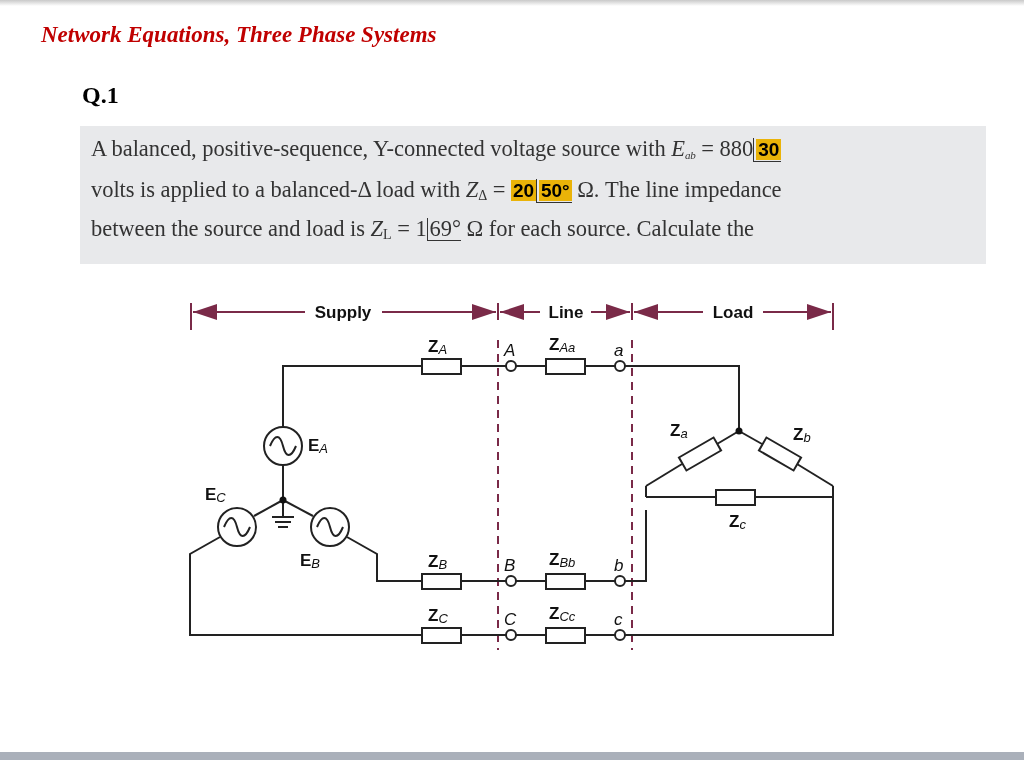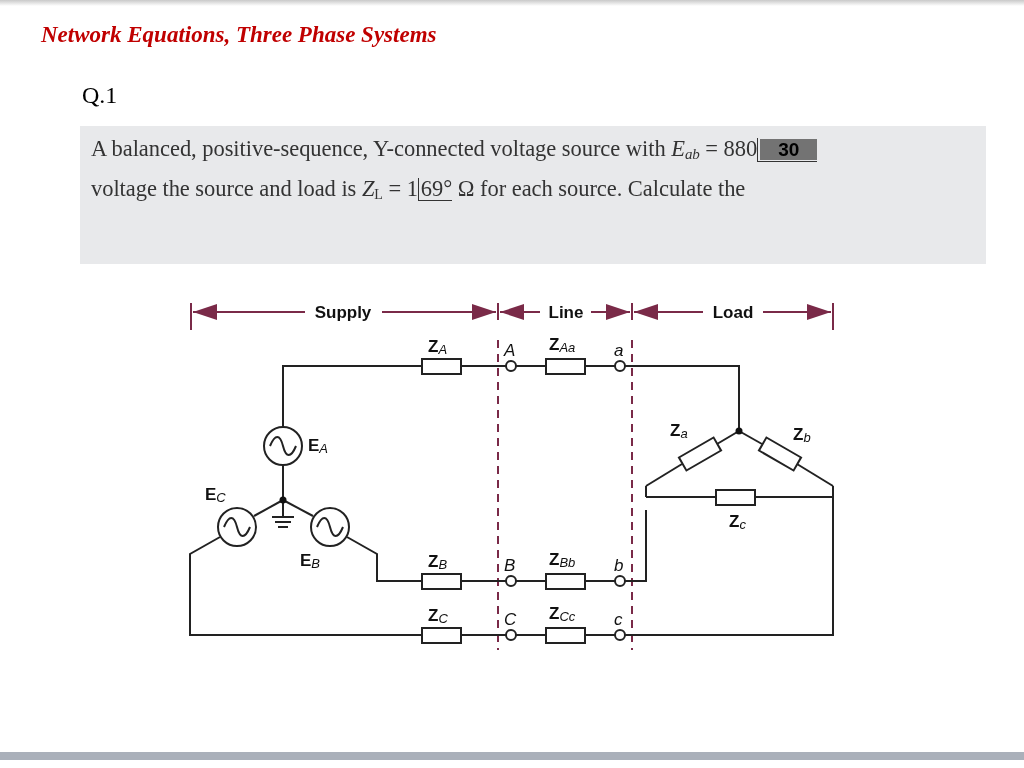--- a/index.html
+++ b/index.html
@@ -1,39 +1,40 @@
 <!DOCTYPE html>
 <html><head>
 <meta charset="utf-8">
 <style>
   html, body { margin:0; padding:0; }
   body { width:1024px; height:768px; background:#ffffff; position:relative; overflow:hidden; font-family:"Liberation Serif", serif; }
   .topshade { position:absolute; left:0; top:0; width:1024px; height:6px; background:linear-gradient(#c9c9c9, #ffffff); }
   .title { position:absolute; left:41px; top:22px; font-family:"Liberation Serif", serif; font-weight:bold; font-size:23px; color:#c00000; white-space:nowrap;font-style:italic; }
-  .qnum { position:absolute; left:82px; top:82px; font-family:"Liberation Serif", serif; font-weight:normal; font-size:24px; color:#000; }
+  .qnum { position:absolute; left:82px; top:82px; font-family:"Liberation Serif", serif; font-weight:bold; font-size:24px; color:#000; }
   .qbox { position:absolute; left:80px; top:126px; width:906px; height:138px; background:#e8e9eb; box-sizing:border-box; padding:6px 0 0 11px; }
   .qline { font-family:"Liberation Serif", serif; font-size:22.5px; line-height:33.5px; color:#333; white-space:nowrap; letter-spacing:-0.05px; }
   .qline i { font-style:italic; }
-  .hl { background:#737373; color:#000; font-family:"Liberation Sans", sans-serif; font-weight:bold; font-size:19px; padding:0 18px; }
+  .hl { background:#eab308; color:#000; font-family:"Liberation Sans", sans-serif; font-weight:bold; font-size:19px; padding:0 2px; }
   .ang { border-bottom:1.5px solid #333; border-left:1.5px solid #333; padding-left:2px; transform:skewX(0deg); display:inline-block; line-height:22px; }
   .diagram { position:absolute; left:0; top:0; width:1024px; height:768px; }
   .bottombar { position:absolute; left:0; top:752px; width:1024px; height:8px; background:#aab0ba; }
   svg text { font-family:"Liberation Sans", sans-serif; }
 </style>
 </head>
 <body>
 
 <div class="topshade"></div>
 
 <div class="title">Network Equations, Three Phase Systems</div>
 <div class="qnum">Q.1</div>
 
 <div class="qbox">
-  <div class="qline"><span>A balanced, positive-sequence, Y-connected voltage source with </span><i>E</i><i style="font-size:15px;vertical-align:-3px">ab</i><span> = 880</span><span class="ang"><span class="hl">30</span></span></div>
-  <div class="qline"><span>voltage the source and load is </span><i>Z</i><span style="font-size:14px;vertical-align:-3px">L</span><span> = 1</span><span class="ang"><span>69°</span></span><span> Ω for each source. Calculate the</span></div>
+  <div class="qline"><span>A balanced, positive-sequence, Y-connected voltage source with </span><i>E</i><i style="font-size:11px;vertical-align:-3px">ab</i><span> = 880</span><span class="ang"><span class="hl">30</span></span></div>
+  <div class="qline"><span>volts is applied to a balanced-Δ load with </span><i>Z</i><span style="font-size:14px;vertical-align:-3px">Δ</span><span> = </span><span class="hl">20</span><span class="ang"><span class="hl">50°</span></span><span> Ω. The line impedance</span></div>
+  <div class="qline"><span>between the source and load is </span><i>Z</i><span style="font-size:14px;vertical-align:-3px">L</span><span> = 1</span><span class="ang"><span>69°</span></span><span> Ω for each source. Calculate the</span></div>
 </div>
 
 <svg class="diagram" width="1024" height="768" viewBox="0 0 1024 768">
   <defs>
     <marker id="arrL" markerWidth="12" markerHeight="8" refX="0" refY="4" orient="auto">
       <path d="M12,0 L0,4 L12,8 Z" fill="#7a2a48"></path>
     </marker>
     <marker id="arrR" markerWidth="12" markerHeight="8" refX="12" refY="4" orient="auto">
       <path d="M0,0 L12,4 L0,8 Z" fill="#7a2a48"></path>
     </marker>

